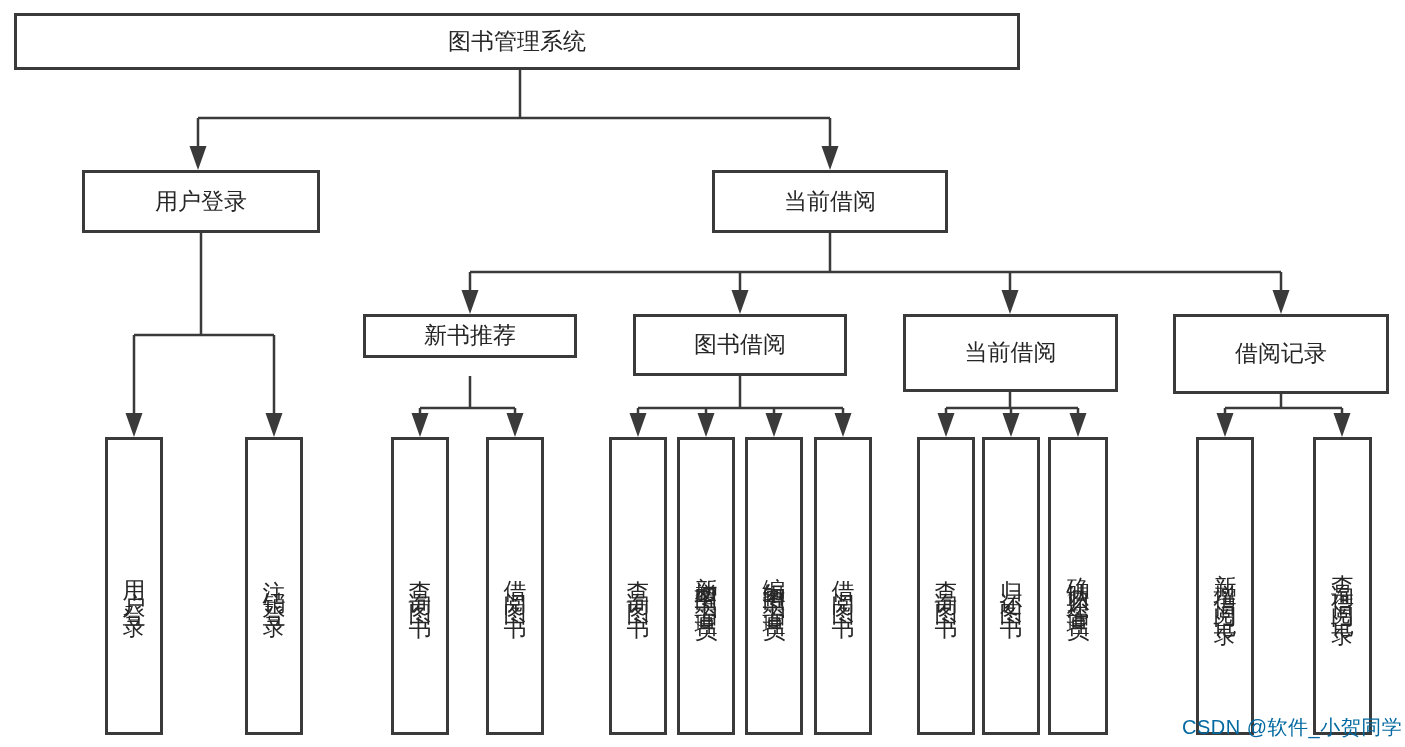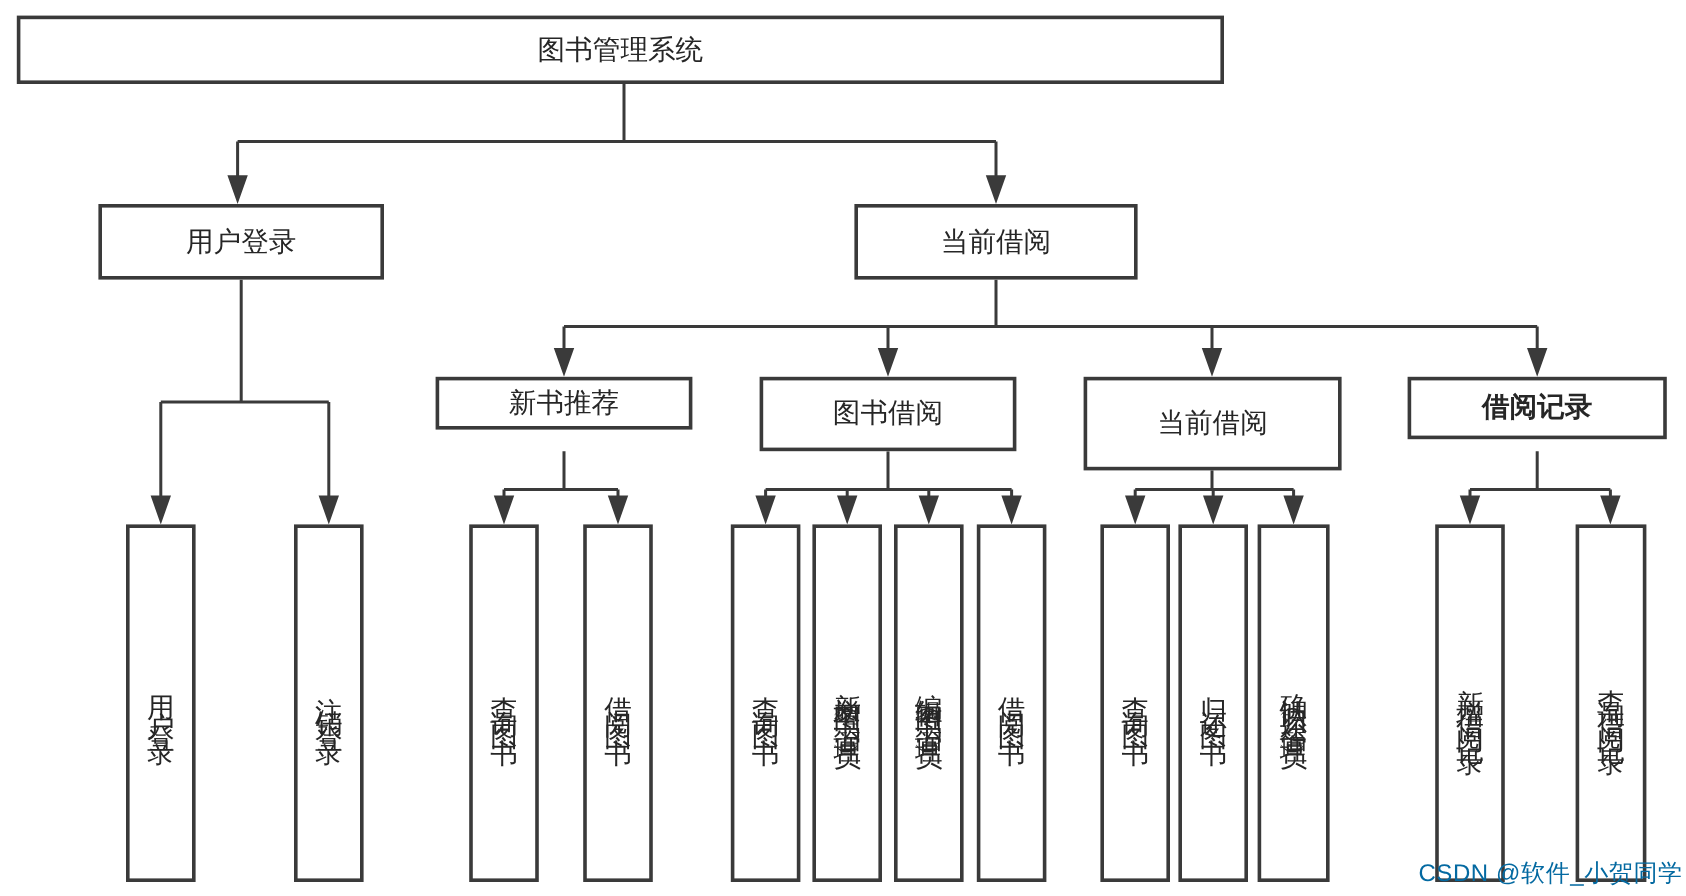--- a/index.html
+++ b/index.html
@@ -57,21 +57,21 @@
   .vnode.mid .vtxt  { letter-spacing: 10px; }
   .vnode.long .vtxt { letter-spacing: 6px; }
 
   
   .n-root    { left: 14px;   top: 13px;  width: 1006px; height: 57px; }
   .n-user    { left: 82px;   top: 170px; width: 238px;  height: 63px; }
   .n-mgmt    { left: 712px;  top: 170px; width: 236px;  height: 63px; }
   .n-newb    { left: 363px;  top: 314px; width: 214px;  height: 44px; }
   .n-borrow  { left: 633px;  top: 314px; width: 214px;  height: 62px; align-items: center; }
   .n-current { left: 903px;  top: 314px; width: 215px;  height: 78px; }
-  .n-records { left: 1173px; top: 314px; width: 216px;  height: 52px; font-weight: bold; }
+  .n-records { left: 1173px; top: 314px; width: 216px;  height: 80px; }
 
   
   .lf-1  { left: 105px;  width: 58px; }
   .lf-2  { left: 245px;  width: 58px; }
   .lf-3  { left: 391px;  width: 58px; }
   .lf-4  { left: 486px;  width: 58px; }
   .lf-5  { left: 609px;  width: 58px; }
   .lf-6  { left: 677px;  width: 58px; }
   .lf-7  { left: 745px;  width: 58px; }
   .lf-8  { left: 814px;  width: 58px; }

